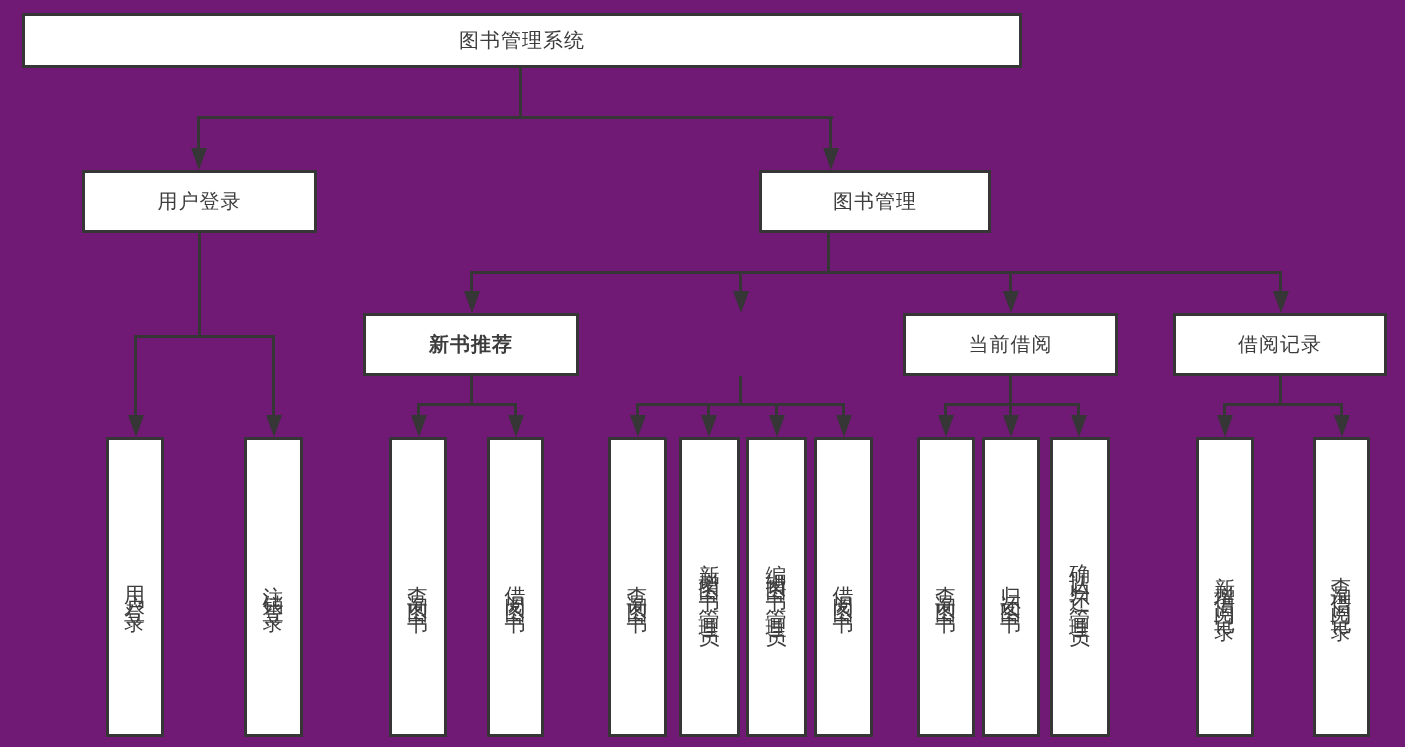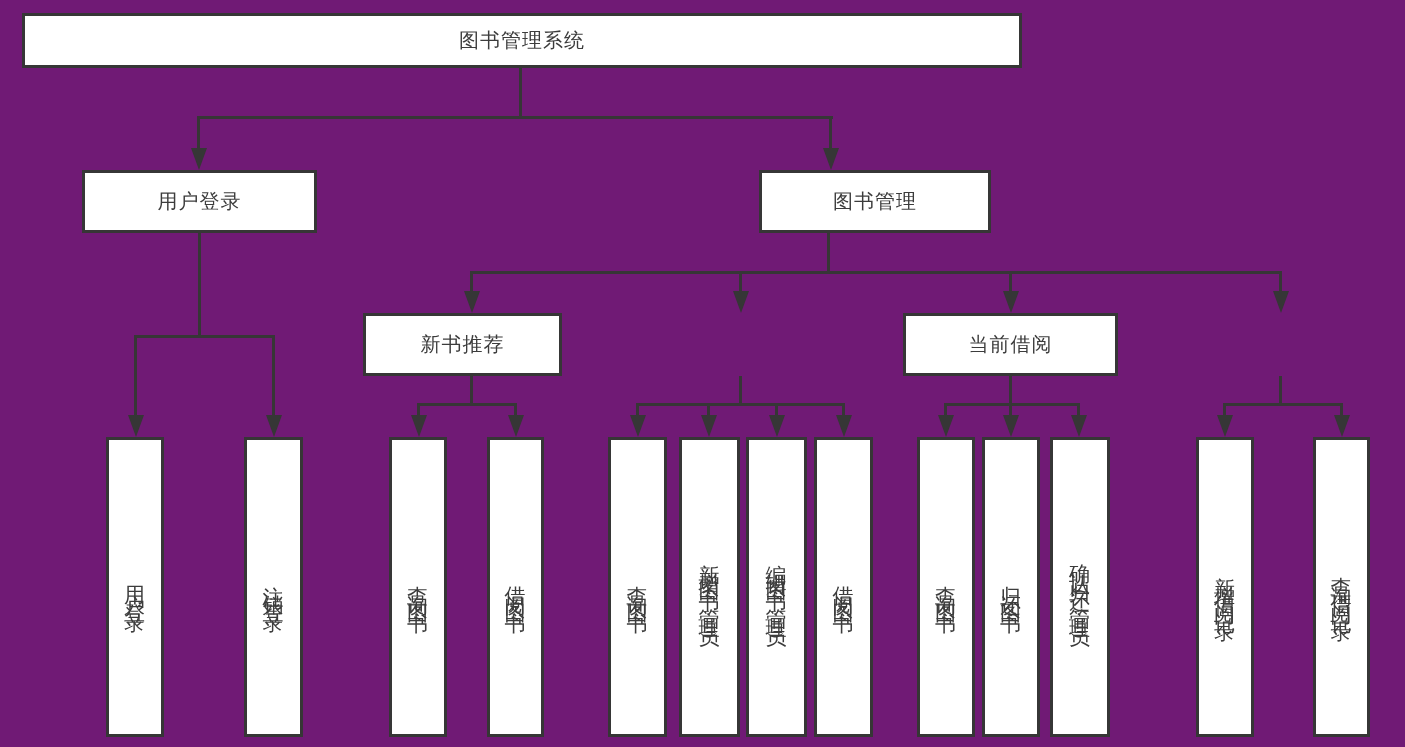--- a/index.html
+++ b/index.html
@@ -58,25 +58,28 @@
     <span>图书管理系统</span>
   </div>
 
   <div class="node hlabel" style="left:82px;top:170px;width:235px;height:63px;">
     <span>用户登录</span>
   </div>
   <div class="node hlabel" style="left:712px;top:170px;width:232px;height:63px;margin-left:47px;">
     <span>图书管理</span>
   </div>
 
-  <div class="node hlabel" style="left:363px;top:313px;width:199px;height:63px;">
+  <div class="node hlabel" style="left:363px;top:313px;width:216px;height:63px;font-weight:bold;">
     <span>新书推荐</span>
   </div>
   <div class="node hlabel" style="left:903px;top:313px;width:215px;height:63px;">
     <span>当前借阅</span>
+  </div>
+  <div class="node hlabel" style="left:1173px;top:313px;width:214px;height:63px;">
+    <span>借阅记录</span>
   </div>
 
   <div class="node leaf" style="left:106px;top:437px;width:58px;height:300px;">
     <span class="vtext">用户登录</span>
   </div>
   <div class="node leaf" style="left:244px;top:437px;width:59px;height:300px;">
     <span class="vtext">注销登录</span>
   </div>
 
   <div class="node leaf" style="left:389px;top:437px;width:58px;height:300px;">

